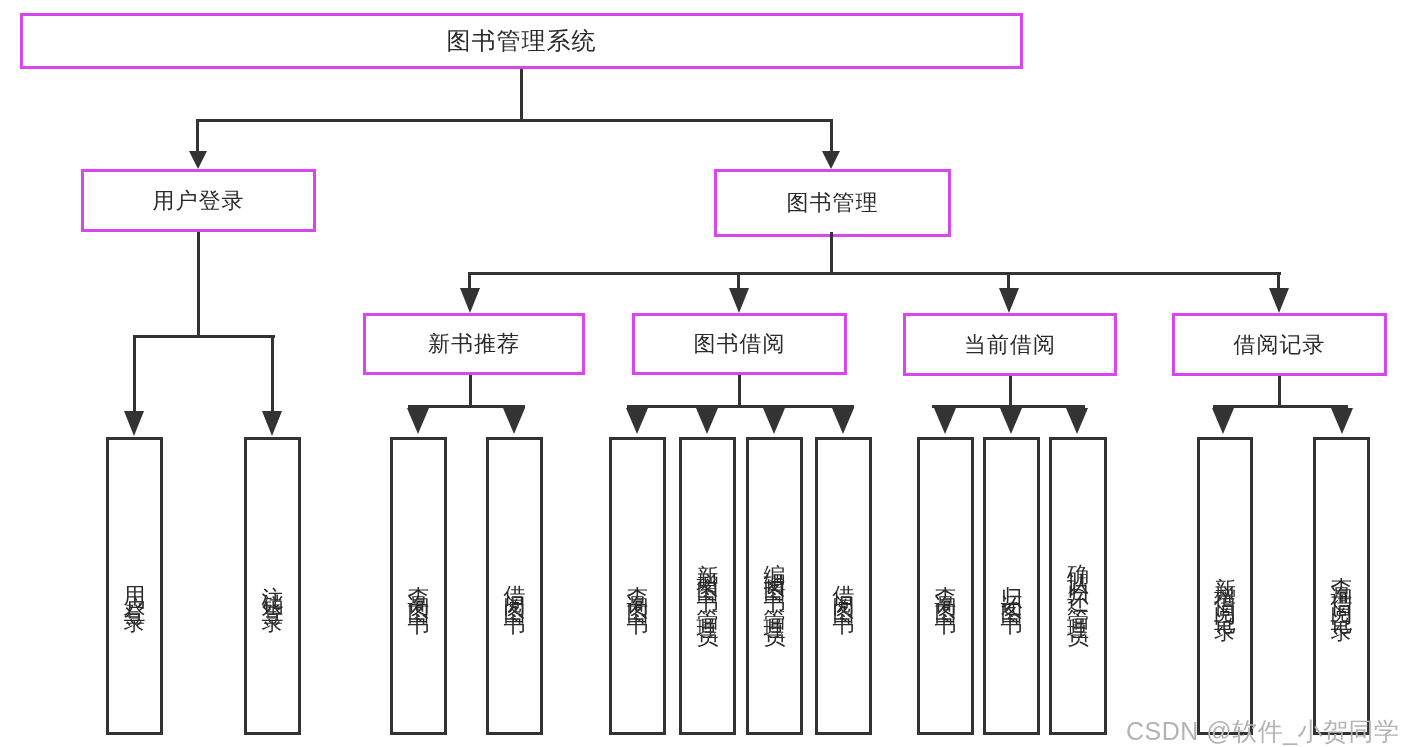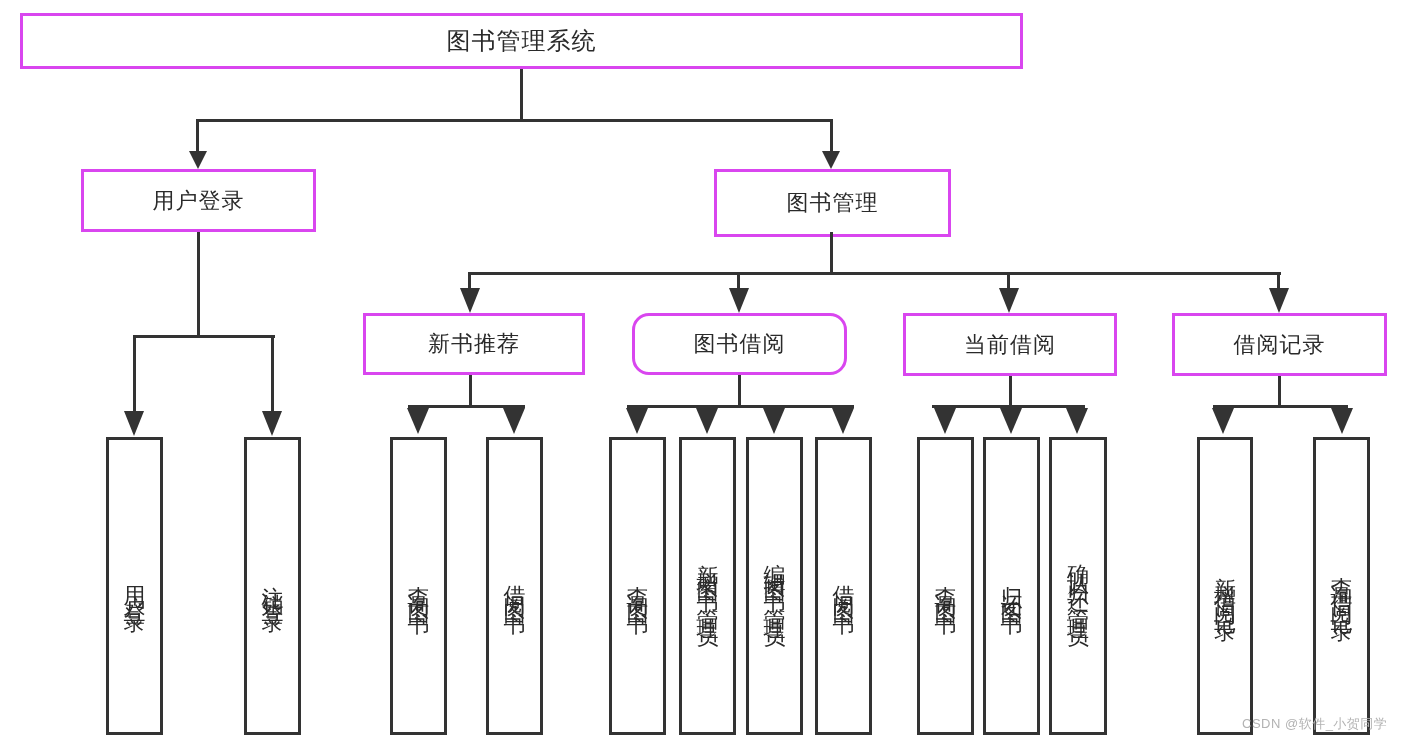--- a/index.html
+++ b/index.html
@@ -21,21 +21,21 @@
     writing-mode:vertical-rl;text-orientation:mixed;
     font-size:22px;letter-spacing:9px;line-height:1;color:#2a2a2a;
   }
   .hline{position:absolute;height:3px;background:#333;}
   .vline{position:absolute;width:3px;background:#333;}
   .tri{position:absolute;width:0;height:0;}
   .tri-a{border-left:9px solid transparent;border-right:9px solid transparent;border-top:18px solid #333;}
   .tri-b{border-left:10px solid transparent;border-right:10px solid transparent;border-top:25px solid #333;}
   .tri-c{border-left:11px solid transparent;border-right:11px solid transparent;border-top:26px solid #333;}
   .watermark{
-    position:absolute;left:1242px;top:715px;font-size:13px;color:#b3b3b3;
+    position:absolute;left:1126px;top:715px;font-size:25px;color:#b3b3b3;
     letter-spacing:0.5px;z-index:10;white-space:nowrap;
   }
 </style>
 </head>
 <body>
 
 <div id="stage">
 
   <div class="node root" style="left:20px;top:13px;width:1003px;height:56px;">
     <span>图书管理系统</span>
@@ -69,21 +69,21 @@
   <div class="vline" style="left:1007px;top:272px;height:17px;"></div>
   <div class="vline" style="left:1277px;top:272px;height:17px;"></div>
   <div class="tri tri-b" style="left:460px;top:288px;"></div>
   <div class="tri tri-b" style="left:729px;top:288px;"></div>
   <div class="tri tri-b" style="left:999px;top:288px;"></div>
   <div class="tri tri-b" style="left:1269px;top:288px;"></div>
 
   <div class="node" style="left:363px;top:313px;width:222px;height:62px;">
     <span>新书推荐</span>
   </div>
-  <div class="node" style="left:632px;top:313px;width:215px;height:62px;border-radius:17px;">
+  <div class="node" style="left:632px;top:313px;width:215px;height:62px;">
     <span>图书借阅</span>
   </div>
   <div class="node" style="left:903px;top:313px;width:214px;height:63px;">
     <span>当前借阅</span>
   </div>
   <div class="node" style="left:1172px;top:313px;width:215px;height:63px;">
     <span>借阅记录</span>
   </div>
 
   <div class="vline" style="left:469px;top:375px;height:32px;"></div>

